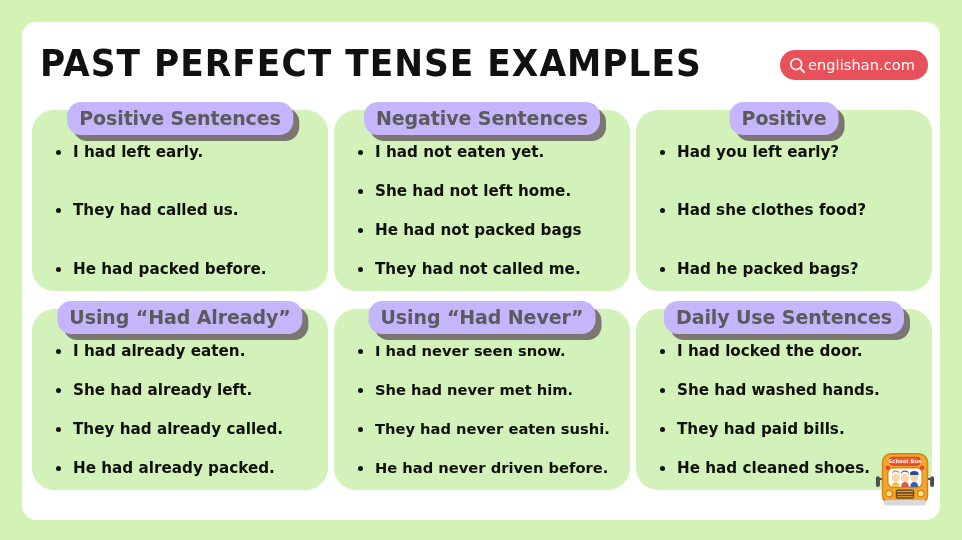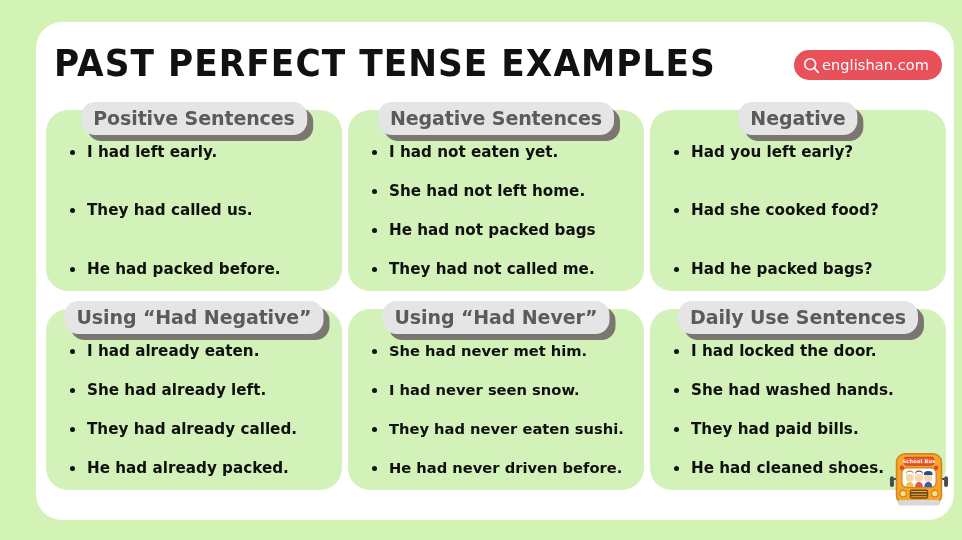--- a/index.html
+++ b/index.html
@@ -19,26 +19,26 @@
   .poster {
     position: relative;
     width: 962px;
     height: 540px;
     background: #d2f3b4;
   }
 
   
   .panel {
     position: absolute;
-    left: 36px;
+    left: 22px;
     top: 22px;
     width: 918px;
     height: 498px;
     background: #ffffff;
-    border-radius: 26px;
+    border-radius: 14px;
   }
 
   
   .header {
     position: absolute;
     left: 0;
     top: 0;
     width: 918px;
     height: 84px;
   }
@@ -127,21 +127,21 @@
     height: 100%;
     background: #7c7671;
     border-radius: 14px;
     z-index: 1;
   }
 
   .card-header .label-face {
     position: relative;
     z-index: 2;
     display: block;
-    background: #e5e5e5;
+    background: #c4b5fd;
     border-radius: 14px;
     padding: 5px 12px 4px 12px;
     font-size: 19px;
     font-weight: 600;
     color: #5b5b5b;
     letter-spacing: -0.1px;
     line-height: 1.25;
   }
 
   .card-list {
@@ -233,50 +233,50 @@
           <li><span class="bullet-dot"></span><span>I had not eaten yet.</span></li>
           <li><span class="bullet-dot"></span><span>She had not left home.</span></li>
           <li><span class="bullet-dot"></span><span>He had not packed bags</span></li>
           <li><span class="bullet-dot"></span><span>They had not called me.</span></li>
         </ul>
       </div>
 
       <div class="card">
         <div class="card-header">
           <span class="label-shadow"></span>
-          <span class="label-face">Negative</span>
+          <span class="label-face">Positive</span>
         </div>
         <ul class="card-list">
           <li><span class="bullet-dot"></span><span>Had you left early?</span></li>
-          <li><span class="bullet-dot"></span><span>Had she cooked food?</span></li>
+          <li><span class="bullet-dot"></span><span>Had she clothes food?</span></li>
           <li><span class="bullet-dot"></span><span>Had he packed bags?</span></li>
         </ul>
       </div>
 
       <div class="card">
         <div class="card-header">
           <span class="label-shadow"></span>
-          <span class="label-face">Using “Had Negative”</span>
+          <span class="label-face">Using “Had Already”</span>
         </div>
         <ul class="card-list">
           <li><span class="bullet-dot"></span><span>I had already eaten.</span></li>
           <li><span class="bullet-dot"></span><span>She had already left.</span></li>
           <li><span class="bullet-dot"></span><span>They had already called.</span></li>
           <li><span class="bullet-dot"></span><span>He had already packed.</span></li>
         </ul>
       </div>
 
       <div class="card dense">
         <div class="card-header">
           <span class="label-shadow"></span>
           <span class="label-face">Using “Had Never”</span>
         </div>
         <ul class="card-list">
+          <li><span class="bullet-dot"></span><span>I had never seen snow.</span></li>
           <li><span class="bullet-dot"></span><span>She had never met him.</span></li>
-          <li><span class="bullet-dot"></span><span>I had never seen snow.</span></li>
           <li><span class="bullet-dot"></span><span>They had never eaten sushi.</span></li>
           <li><span class="bullet-dot"></span><span>He had never driven before.</span></li>
         </ul>
       </div>
 
       <div class="card">
         <div class="card-header">
           <span class="label-shadow"></span>
           <span class="label-face">Daily Use Sentences</span>
         </div>

